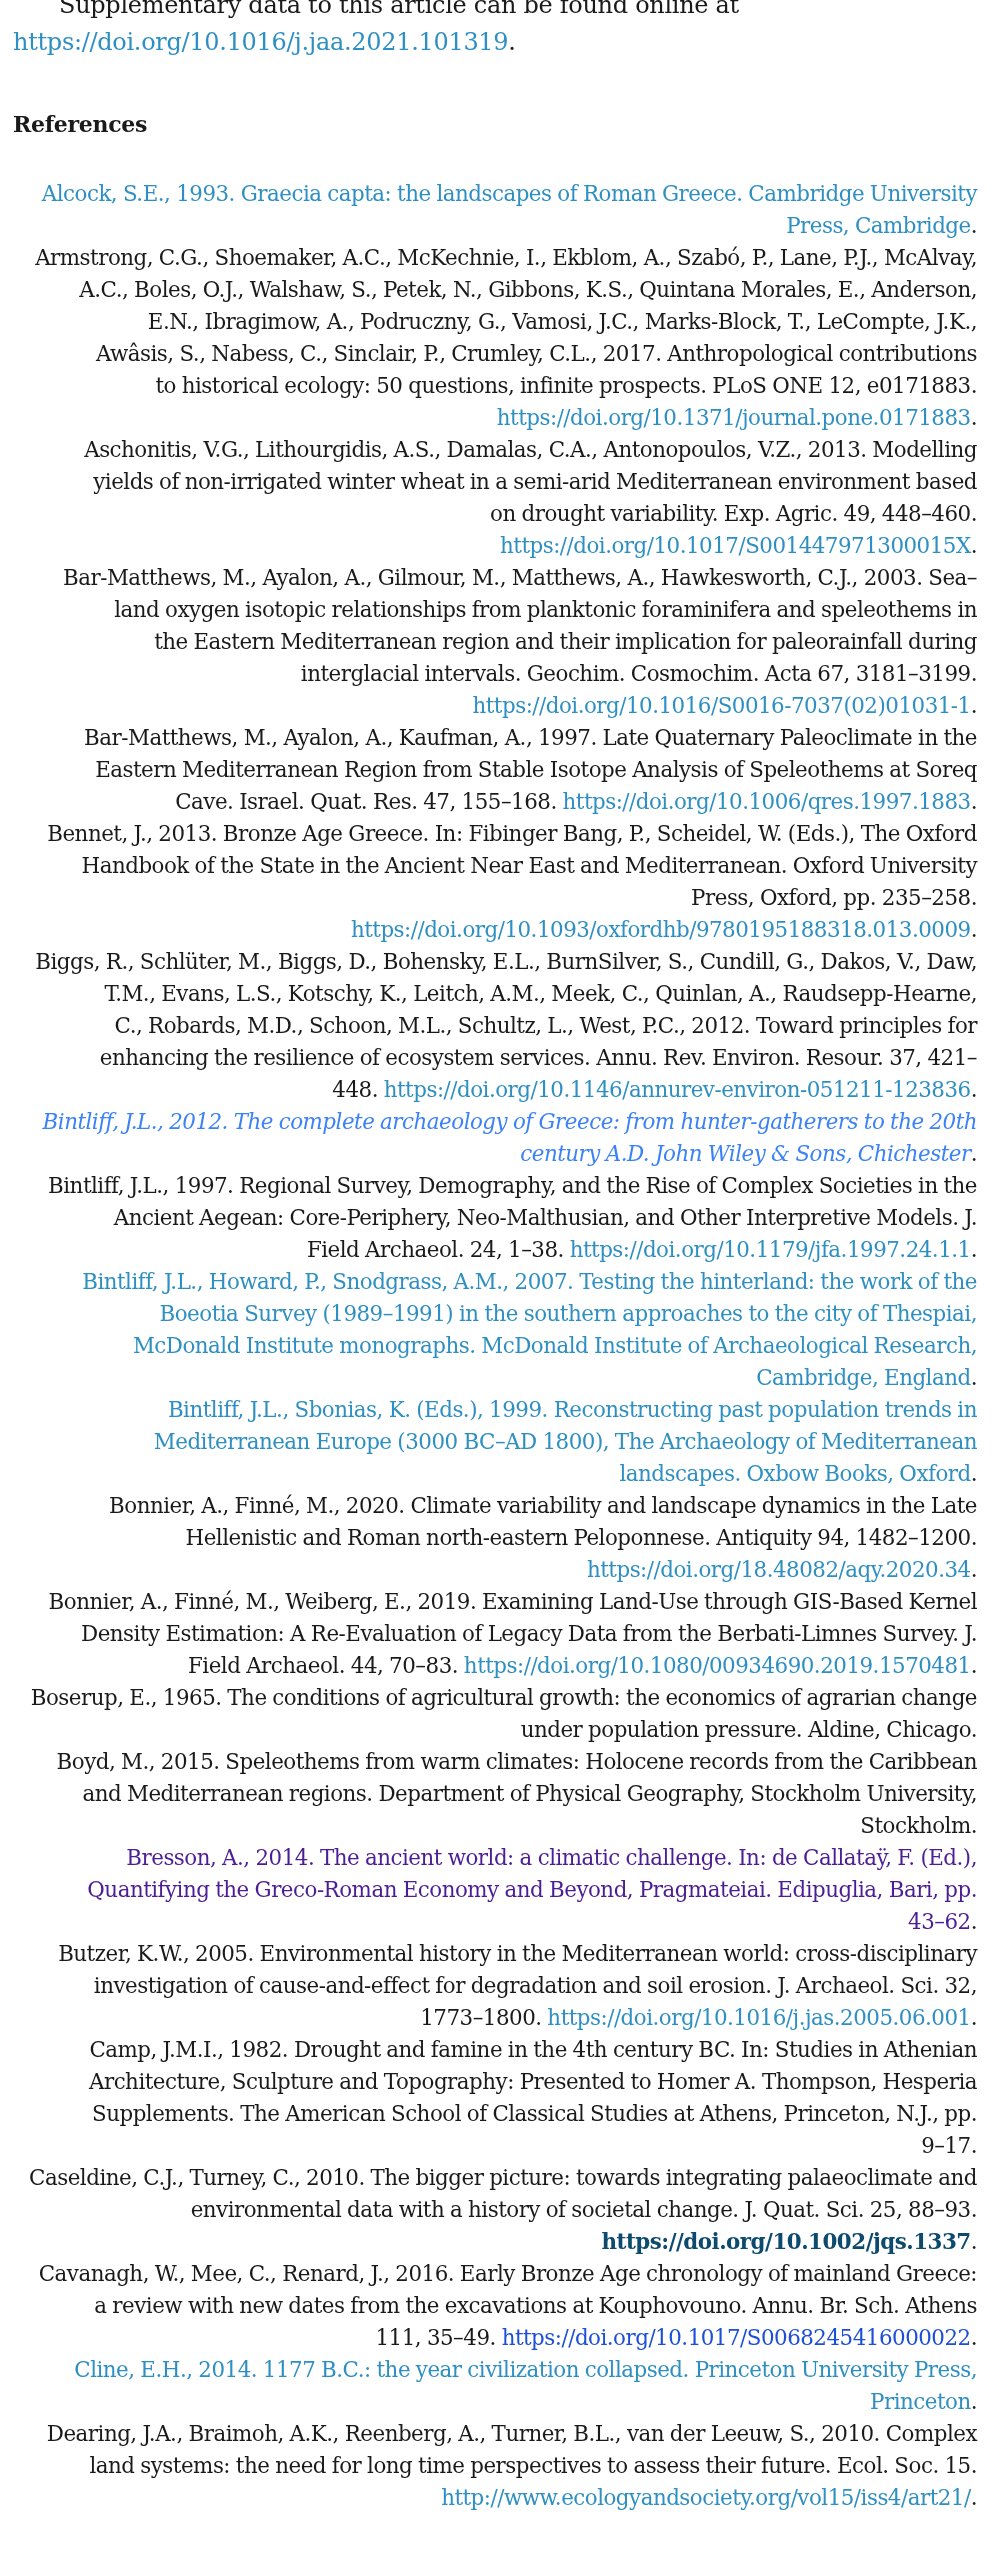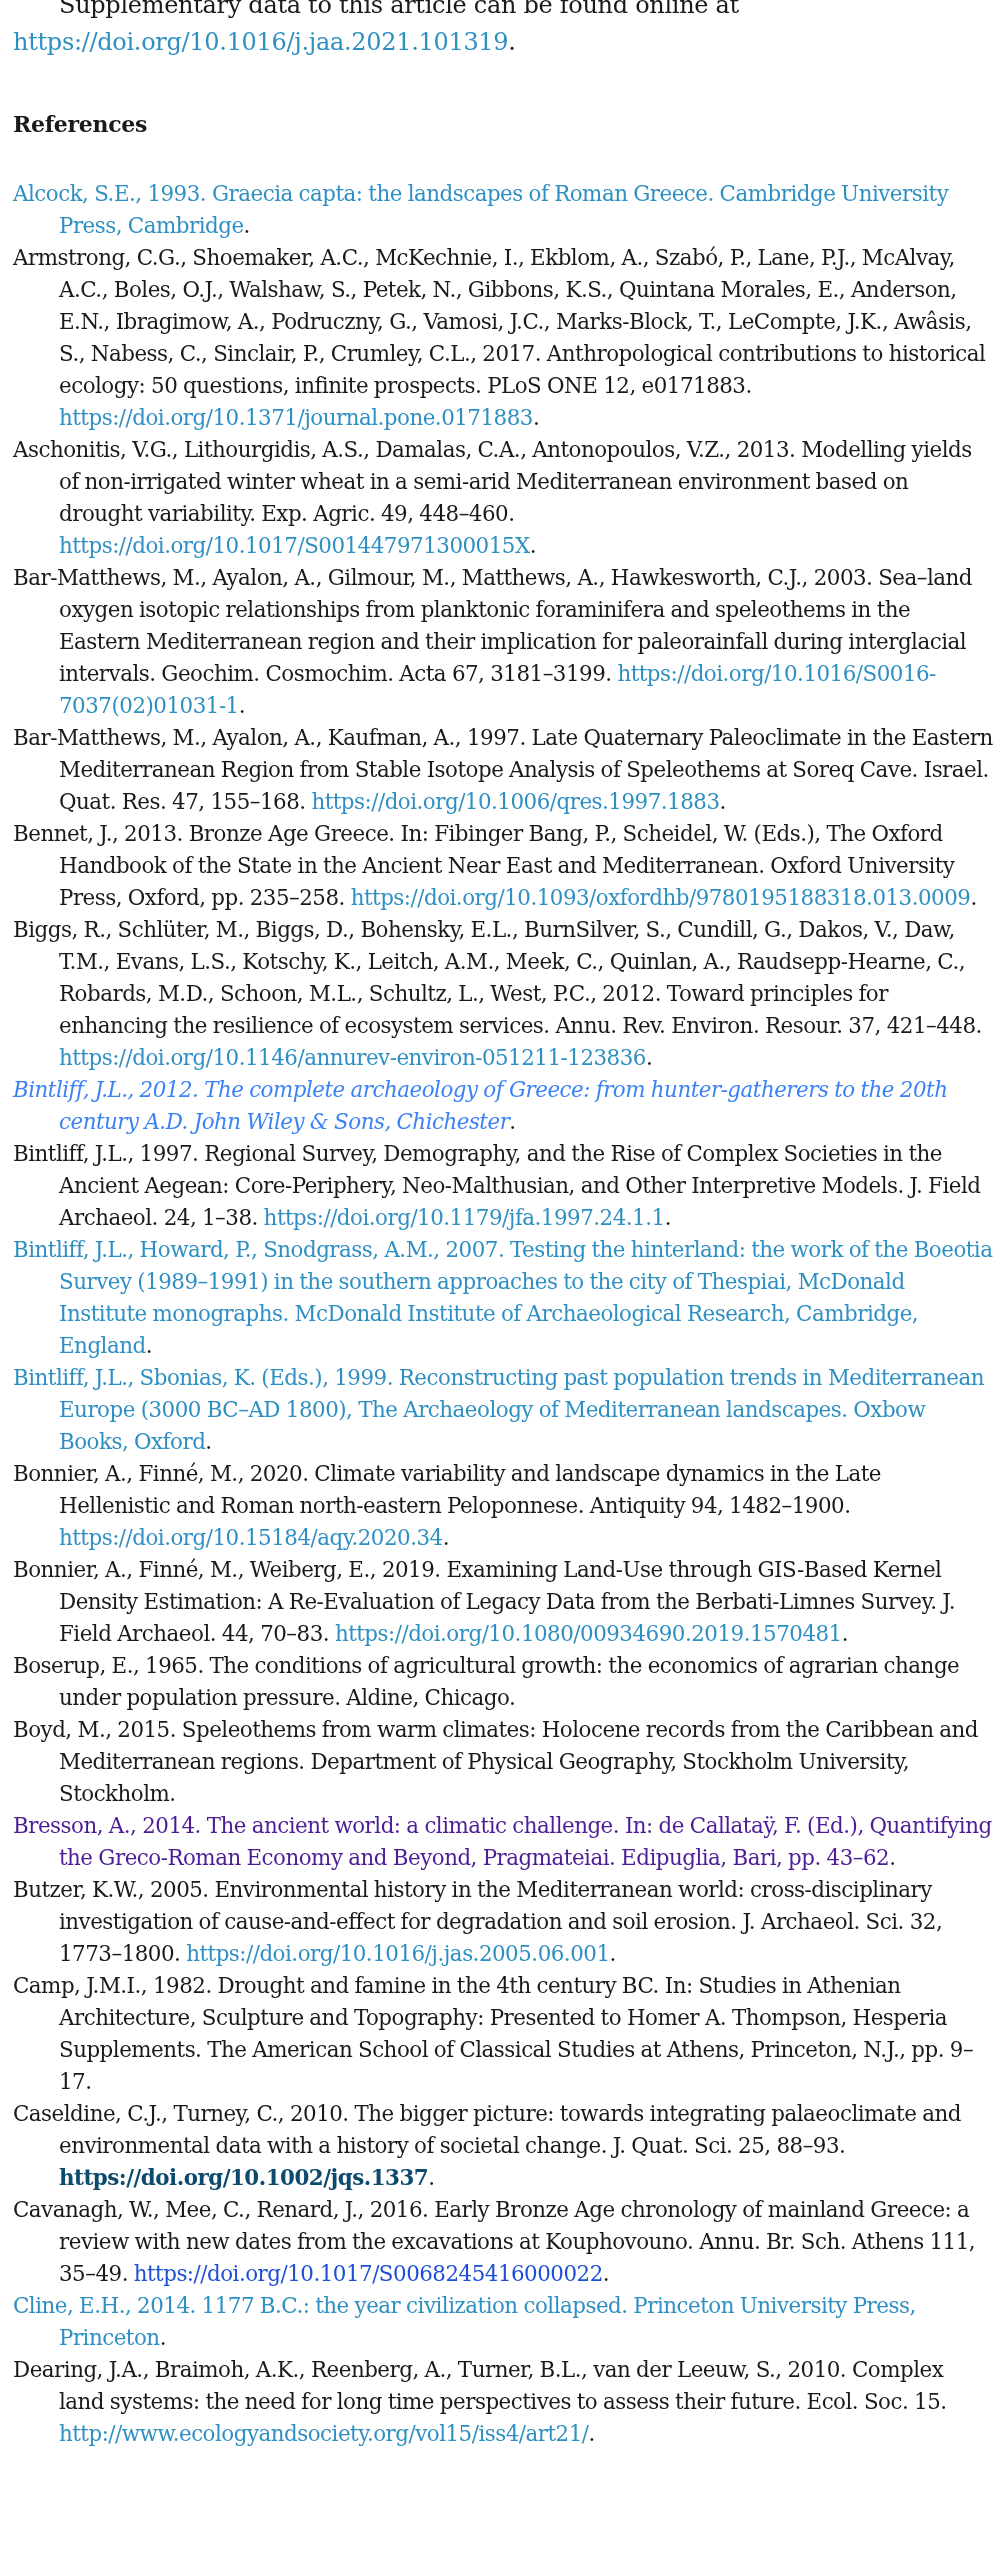--- a/index.html
+++ b/index.html
@@ -18,21 +18,21 @@
     text-indent: 46px;
     letter-spacing: -0.3px;
   }
   a, .lnk { color: #2e8fc2; text-decoration: none; }
   h2 {
     font-size: 22px;
     font-weight: bold;
     margin: 50px 0 41px 0;
     letter-spacing: -0.3px;
   }
-  .refs { margin: 0; padding: 0; list-style: none; }
+  .refs { margin: 16px; padding: 0; list-style: none; text-align: right; }
   .ref {
     font-size: 21.4px;
     line-height: 32px;
     padding-left: 46px;
     text-indent: -46px;
     letter-spacing: -0.5px;
     word-spacing: -0.5px;
   }
 </style>
 </head>
@@ -50,21 +50,21 @@
       <li class="ref"><span>Armstrong, C.G., Shoemaker, A.C., McKechnie, I., Ekblom, A., Szabó, P., Lane, P.J., McAlvay, A.C., Boles, O.J., Walshaw, S., Petek, N., Gibbons, K.S., Quintana Morales, E., Anderson, E.N., Ibragimow, A., Podruczny, G., Vamosi, J.C., Marks-Block, T., LeCompte, J.K., Awâsis, S., Nabess, C., Sinclair, P., Crumley, C.L., 2017. Anthropological contributions to historical ecology: 50 questions, infinite prospects. PLoS ONE 12, e0171883. </span><a class="lnk" style="color: rgb(46, 143, 194);">https://doi.org/10.1371/journal.pone.0171883</a><span>.</span></li>
       <li class="ref"><span>Aschonitis, V.G., Lithourgidis, A.S., Damalas, C.A., Antonopoulos, V.Z., 2013. Modelling yields of non-irrigated winter wheat in a semi-arid Mediterranean environment based on drought variability. Exp. Agric. 49, 448–460. </span><a class="lnk" style="color: rgb(46, 143, 194);">https://doi.org/10.1017/S001447971300015X</a><span>.</span></li>
       <li class="ref"><span>Bar-Matthews, M., Ayalon, A., Gilmour, M., Matthews, A., Hawkesworth, C.J., 2003. Sea–land oxygen isotopic relationships from planktonic foraminifera and speleothems in the Eastern Mediterranean region and their implication for paleorainfall during interglacial intervals. Geochim. Cosmochim. Acta 67, 3181–3199. </span><a class="lnk" style="color: rgb(46, 143, 194);">https://doi.org/10.1016/S0016-7037(02)01031-1</a><span>.</span></li>
       <li class="ref"><span>Bar-Matthews, M., Ayalon, A., Kaufman, A., 1997. Late Quaternary Paleoclimate in the Eastern Mediterranean Region from Stable Isotope Analysis of Speleothems at Soreq Cave. Israel. Quat. Res. 47, 155–168. </span><a class="lnk" style="color: rgb(46, 143, 194);">https://doi.org/10.1006/qres.1997.1883</a><span>.</span></li>
       <li class="ref"><span>Bennet, J., 2013. Bronze Age Greece. In: Fibinger Bang, P., Scheidel, W. (Eds.), The Oxford Handbook of the State in the Ancient Near East and Mediterranean. Oxford University Press, Oxford, pp. 235–258. </span><a class="lnk" style="color: rgb(46, 143, 194);">https://doi.org/10.1093/oxfordhb/9780195188318.013.0009</a><span>.</span></li>
       <li class="ref"><span>Biggs, R., Schlüter, M., Biggs, D., Bohensky, E.L., BurnSilver, S., Cundill, G., Dakos, V., Daw, T.M., Evans, L.S., Kotschy, K., Leitch, A.M., Meek, C., Quinlan, A., Raudsepp-Hearne, C., Robards, M.D., Schoon, M.L., Schultz, L., West, P.C., 2012. Toward principles for enhancing the resilience of ecosystem services. Annu. Rev. Environ. Resour. 37, 421–448. </span><a class="lnk" style="color: rgb(46, 143, 194);">https://doi.org/10.1146/annurev-environ-051211-123836</a><span>.</span></li>
       <li class="ref"><span></span><a class="lnk" style="color: #3b82f6; font-style: italic;">Bintliff, J.L., 2012. The complete archaeology of Greece: from hunter-gatherers to the 20th century A.D. John Wiley &amp; Sons, Chichester</a><span>.</span></li>
       <li class="ref"><span>Bintliff, J.L., 1997. Regional Survey, Demography, and the Rise of Complex Societies in the Ancient Aegean: Core-Periphery, Neo-Malthusian, and Other Interpretive Models. J. Field Archaeol. 24, 1–38. </span><a class="lnk" style="color: rgb(46, 143, 194);">https://doi.org/10.1179/jfa.1997.24.1.1</a><span>.</span></li>
       <li class="ref"><span></span><a class="lnk" style="color: rgb(46, 143, 194);">Bintliff, J.L., Howard, P., Snodgrass, A.M., 2007. Testing the hinterland: the work of the Boeotia Survey (1989–1991) in the southern approaches to the city of Thespiai, McDonald Institute monographs. McDonald Institute of Archaeological Research, Cambridge, England</a><span>.</span></li>
       <li class="ref"><span></span><a class="lnk" style="color: rgb(46, 143, 194);">Bintliff, J.L., Sbonias, K. (Eds.), 1999. Reconstructing past population trends in Mediterranean Europe (3000 BC–AD 1800), The Archaeology of Mediterranean landscapes. Oxbow Books, Oxford</a><span>.</span></li>
-      <li class="ref"><span>Bonnier, A., Finné, M., 2020. Climate variability and landscape dynamics in the Late Hellenistic and Roman north-eastern Peloponnese. Antiquity 94, 1482–1900. </span><a class="lnk" style="color: rgb(46, 143, 194);">https://doi.org/10.15184/aqy.2020.34</a><span>.</span></li>
+      <li class="ref"><span>Bonnier, A., Finné, M., 2020. Climate variability and landscape dynamics in the Late Hellenistic and Roman north-eastern Peloponnese. Antiquity 94, 1482–1200. </span><a class="lnk" style="color: rgb(46, 143, 194);">https://doi.org/18.48082/aqy.2020.34</a><span>.</span></li>
       <li class="ref"><span>Bonnier, A., Finné, M., Weiberg, E., 2019. Examining Land-Use through GIS-Based Kernel Density Estimation: A Re-Evaluation of Legacy Data from the Berbati-Limnes Survey. J. Field Archaeol. 44, 70–83. </span><a class="lnk" style="color: rgb(46, 143, 194);">https://doi.org/10.1080/00934690.2019.1570481</a><span>.</span></li>
       <li class="ref"><span>Boserup, E., 1965. The conditions of agricultural growth: the economics of agrarian change under population pressure. Aldine, Chicago.</span><span></span></li>
       <li class="ref"><span>Boyd, M., 2015. Speleothems from warm climates: Holocene records from the Caribbean and Mediterranean regions. Department of Physical Geography, Stockholm University, Stockholm.</span><span></span></li>
       <li class="ref"><span></span><a class="lnk" style="color: #4c1d95;">Bresson, A., 2014. The ancient world: a climatic challenge. In: de Callataÿ, F. (Ed.), Quantifying the Greco-Roman Economy and Beyond, Pragmateiai. Edipuglia, Bari, pp. 43–62</a><span>.</span></li>
       <li class="ref"><span>Butzer, K.W., 2005. Environmental history in the Mediterranean world: cross-disciplinary investigation of cause-and-effect for degradation and soil erosion. J. Archaeol. Sci. 32, 1773–1800. </span><a class="lnk" style="color: rgb(46, 143, 194);">https://doi.org/10.1016/j.jas.2005.06.001</a><span>.</span></li>
       <li class="ref"><span>Camp, J.M.I., 1982. Drought and famine in the 4th century BC. In: Studies in Athenian Architecture, Sculpture and Topography: Presented to Homer A. Thompson, Hesperia Supplements. The American School of Classical Studies at Athens, Princeton, N.J., pp. 9–17.</span><span></span></li>
       <li class="ref"><span>Caseldine, C.J., Turney, C., 2010. The bigger picture: towards integrating palaeoclimate and environmental data with a history of societal change. J. Quat. Sci. 25, 88–93. </span><a class="lnk" style="color: #0c4a6e; font-weight: bold;">https://doi.org/10.1002/jqs.1337</a><span>.</span></li>
       <li class="ref"><span>Cavanagh, W., Mee, C., Renard, J., 2016. Early Bronze Age chronology of mainland Greece: a review with new dates from the excavations at Kouphovouno. Annu. Br. Sch. Athens 111, 35–49. </span><a class="lnk" style="color: #1d4ed8;">https://doi.org/10.1017/S0068245416000022</a><span>.</span></li>
       <li class="ref"><span></span><a class="lnk" style="color: rgb(46, 143, 194);">Cline, E.H., 2014. 1177 B.C.: the year civilization collapsed. Princeton University Press, Princeton</a><span>.</span></li>
       <li class="ref"><span>Dearing, J.A., Braimoh, A.K., Reenberg, A., Turner, B.L., van der Leeuw, S., 2010. Complex land systems: the need for long time perspectives to assess their future. Ecol. Soc. 15. </span><a class="lnk" style="color: rgb(46, 143, 194);">http://www.ecologyandsociety.org/vol15/iss4/art21/</a><span>.</span></li>

